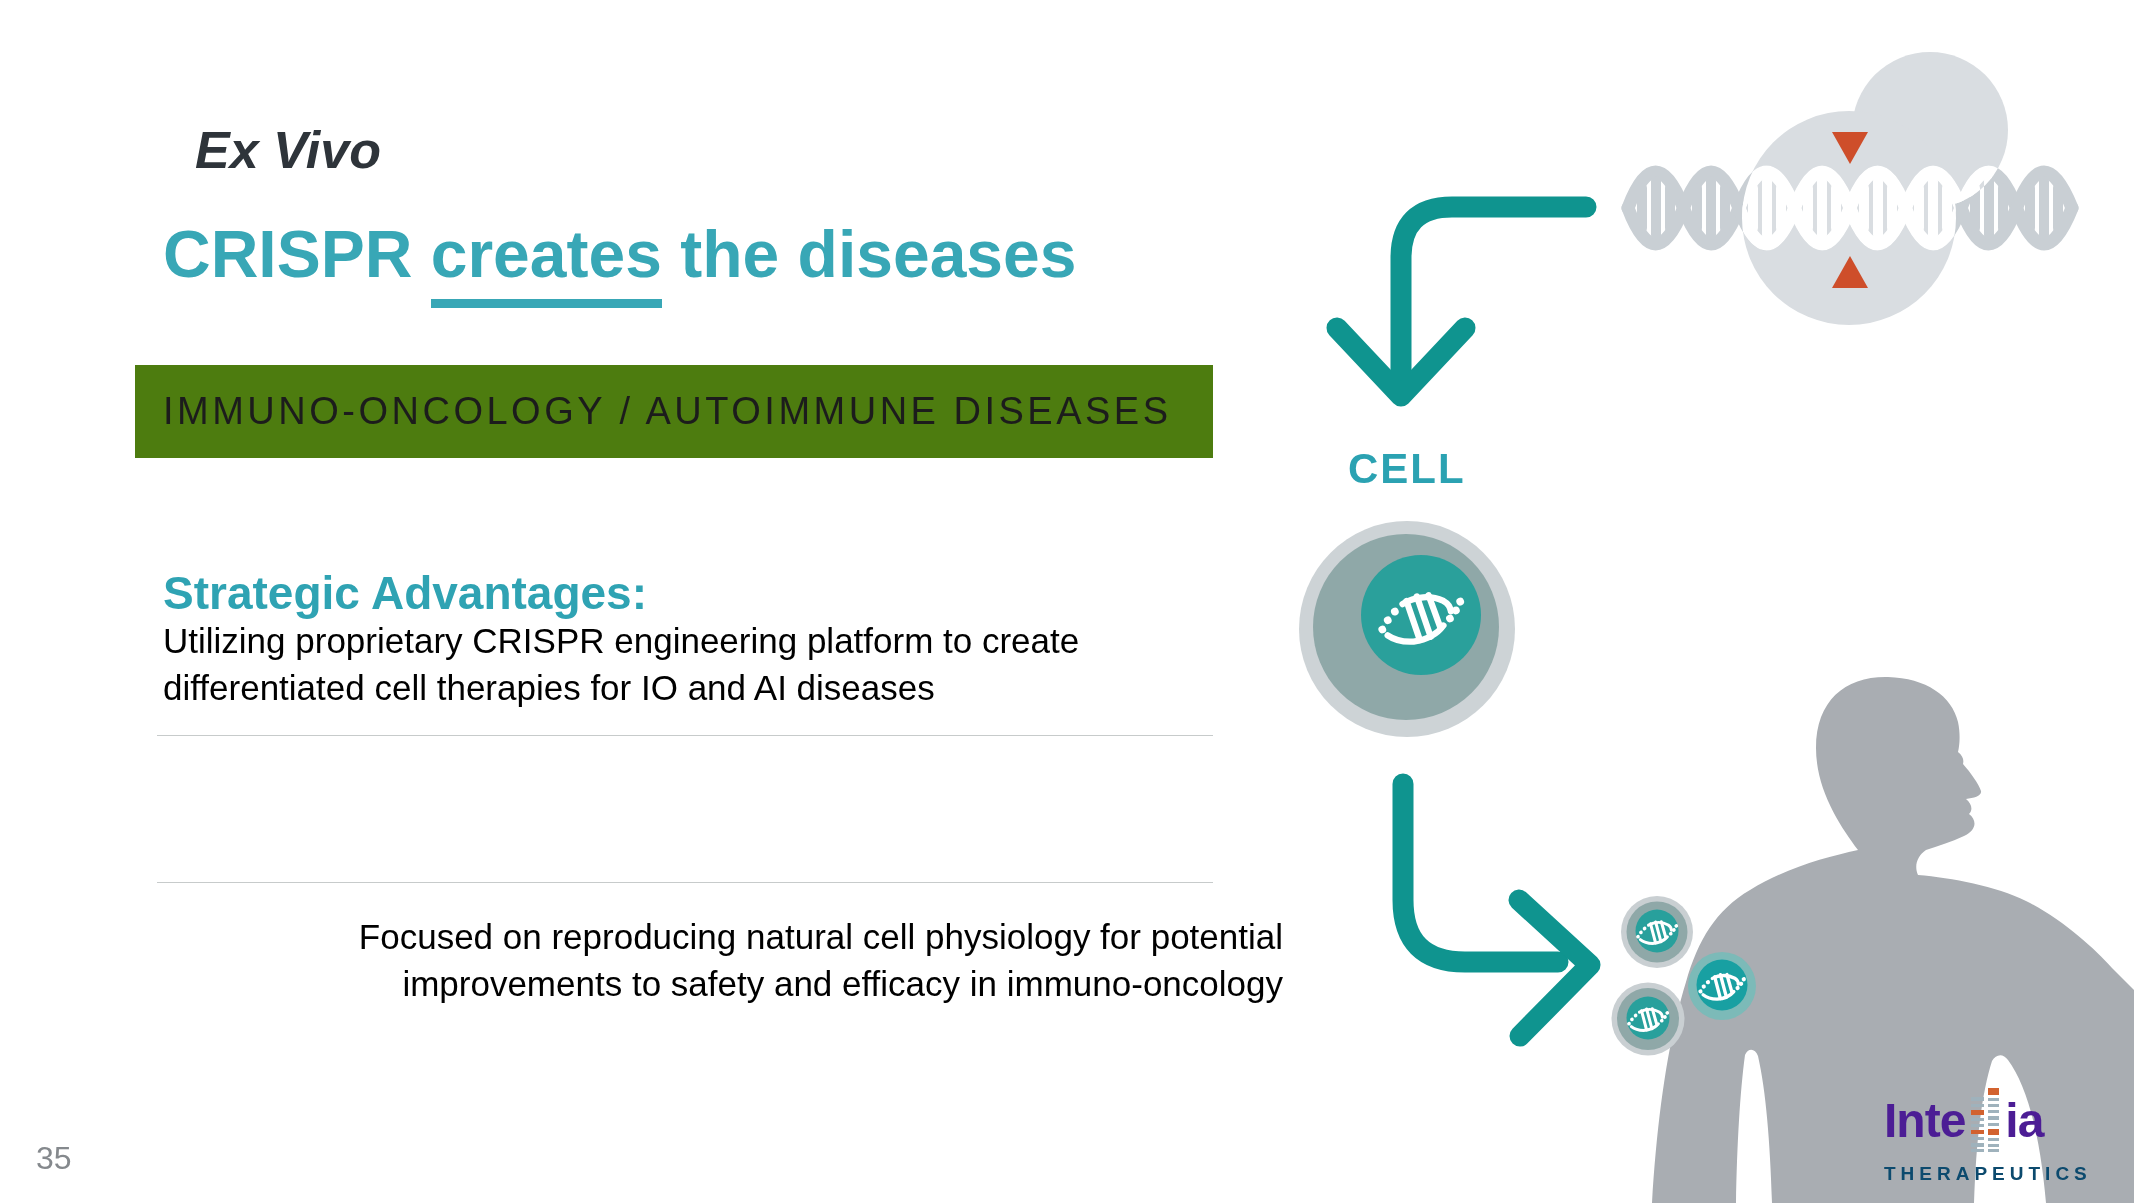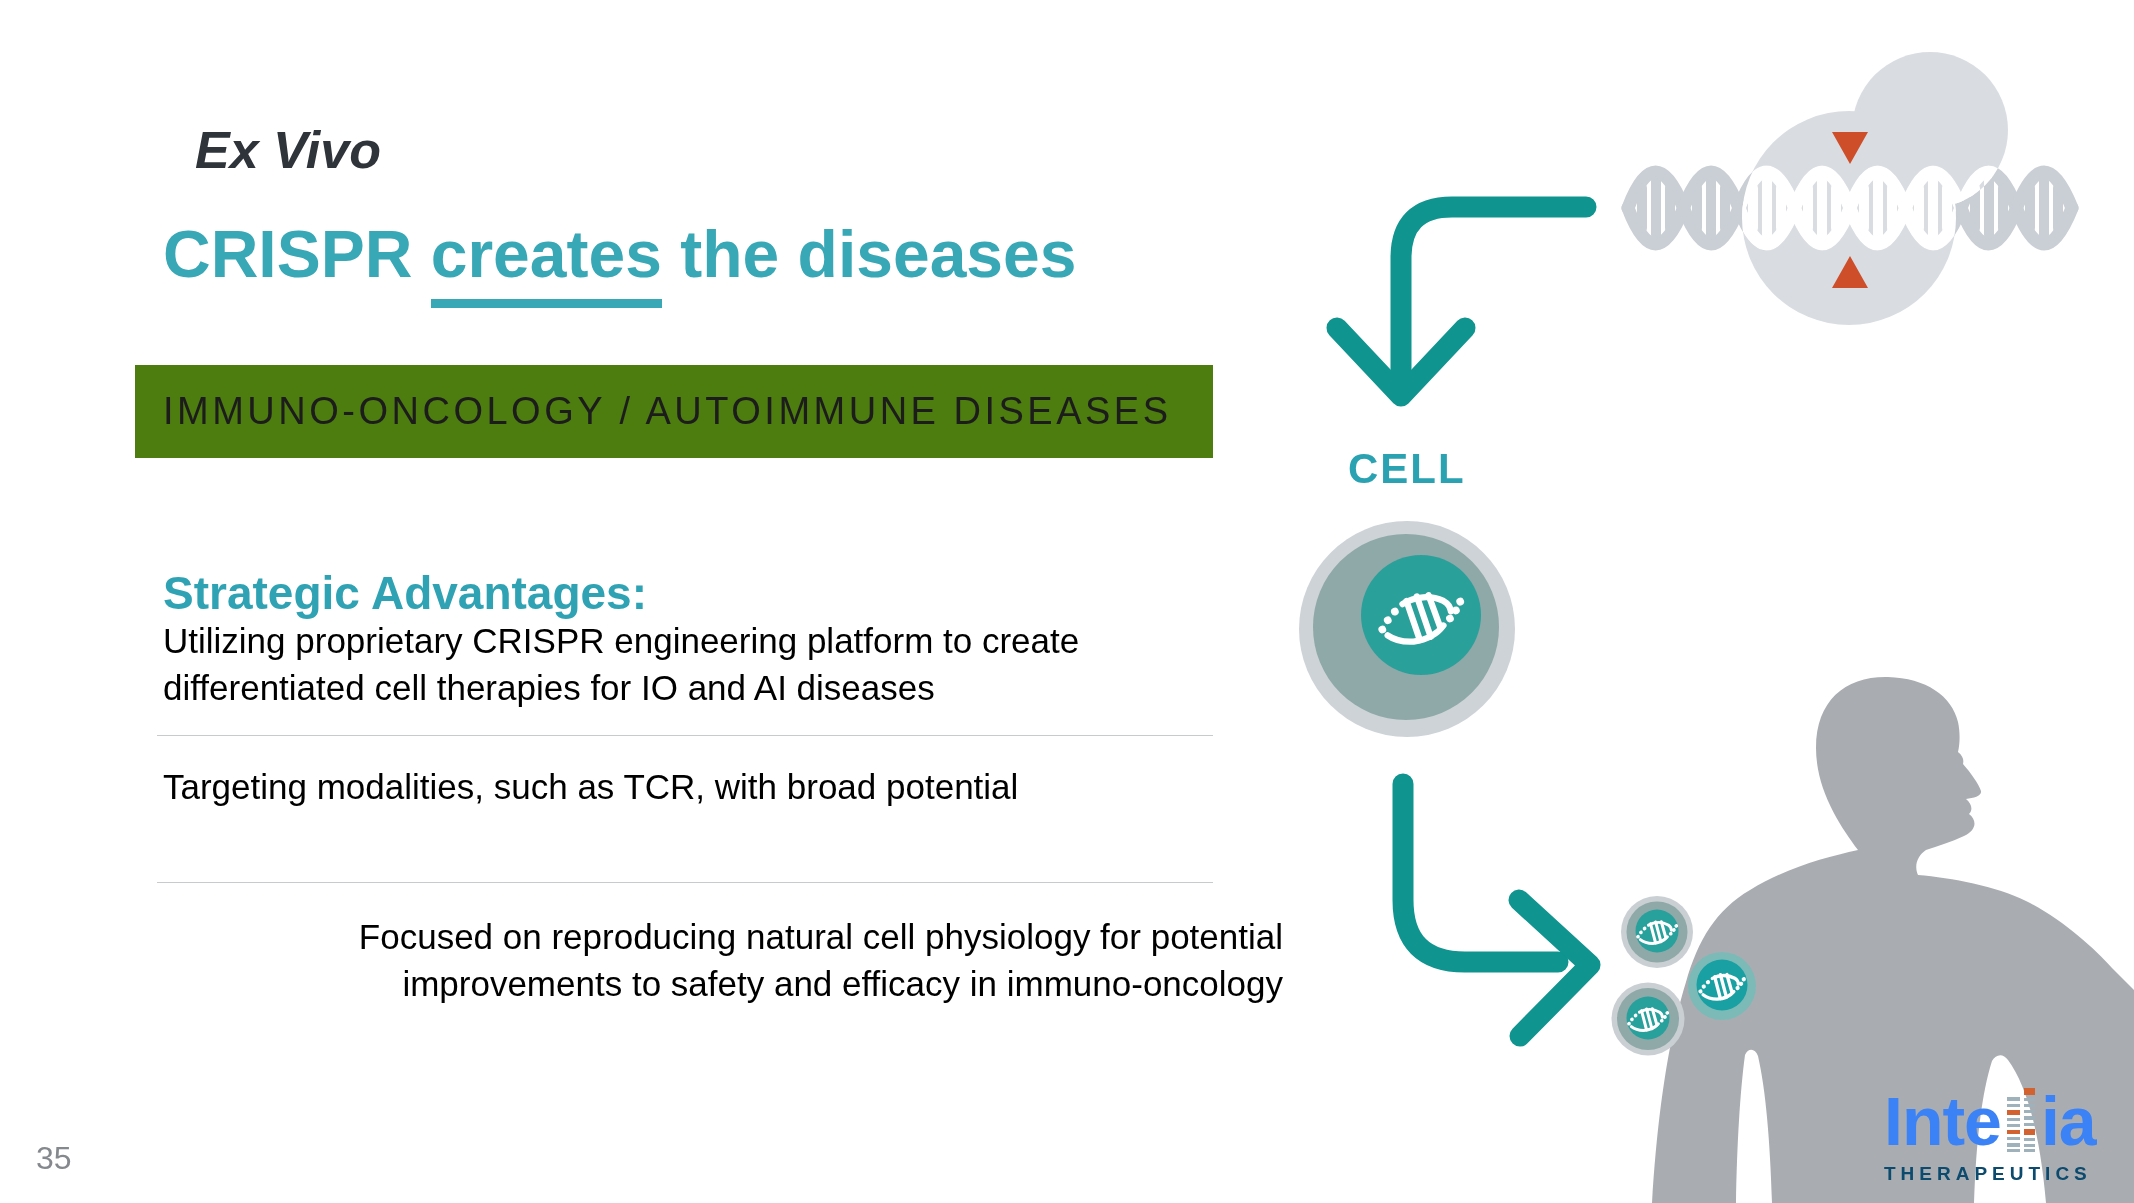--- a/index.html
+++ b/index.html
@@ -15,21 +15,21 @@
   #section-heading{left:163px;top:566px;font-size:46px;font-weight:700;color:#2fa3b3;}
   .bullet{left:163px;width:1120px;font-size:35px;line-height:47px;color:#000000;}
   #bullet-1{top:617px;} #bullet-2{top:763px;} #bullet-3{top:913px;text-align:right;}
   .divider{left:157px;width:1056px;height:0;border-top:1px solid #c7cbcb;}
   #divider-1{top:735px;} #divider-2{top:882px;}
   #cell-label{left:1348px;top:445px;font-size:42px;font-weight:700;color:#2ba2b2;letter-spacing:2px;}
   #page-number{left:36px;top:1140px;font-size:32px;color:#85898d;}
   #gfx{left:0;top:0;width:2134px;height:1203px;}
   #logo{left:1884px;top:1088px;width:240px;}
   #logo .row{display:flex;align-items:flex-end;}
-  #logo .word{font-size:68px;line-height:64px;font-weight:700;color:#3b82f6;letter-spacing:-1px;}
+  #logo .word{font-size:48px;line-height:64px;font-weight:700;color:#4c1d95;letter-spacing:-1px;}
   #logo svg{display:block;margin:0 2px 1px 4px;}
   #logo .tagline{margin-top:10px;font-size:19px;font-weight:700;color:#0c4a6e;letter-spacing:5px;white-space:nowrap;}
 </style>
 </head>
 <body>
 
 <div id="canvas">
 
   <div id="eyebrow" class="abs">Ex Vivo</div>
 
@@ -41,21 +41,20 @@
 
   <div id="section-heading" class="abs">Strategic Advantages:</div>
 
   <div id="bullet-1" class="abs bullet">
     <div>Utilizing proprietary CRISPR engineering platform to create</div>
     <div>differentiated cell therapies for IO and AI diseases</div>
   </div>
   <div id="divider-1" class="abs divider"></div>
 
   <div id="bullet-2" class="abs bullet">
-    <div>Targeting modalities, such as TCR, with broad potential</div>
   </div>
   <div id="divider-2" class="abs divider"></div>
 
   <div id="bullet-3" class="abs bullet">
     <div>Focused on reproducing natural cell physiology for potential</div>
     <div>improvements to safety and efficacy in immuno-oncology</div>
   </div>
 
   <div id="cell-label" class="abs">CELL</div>
 

